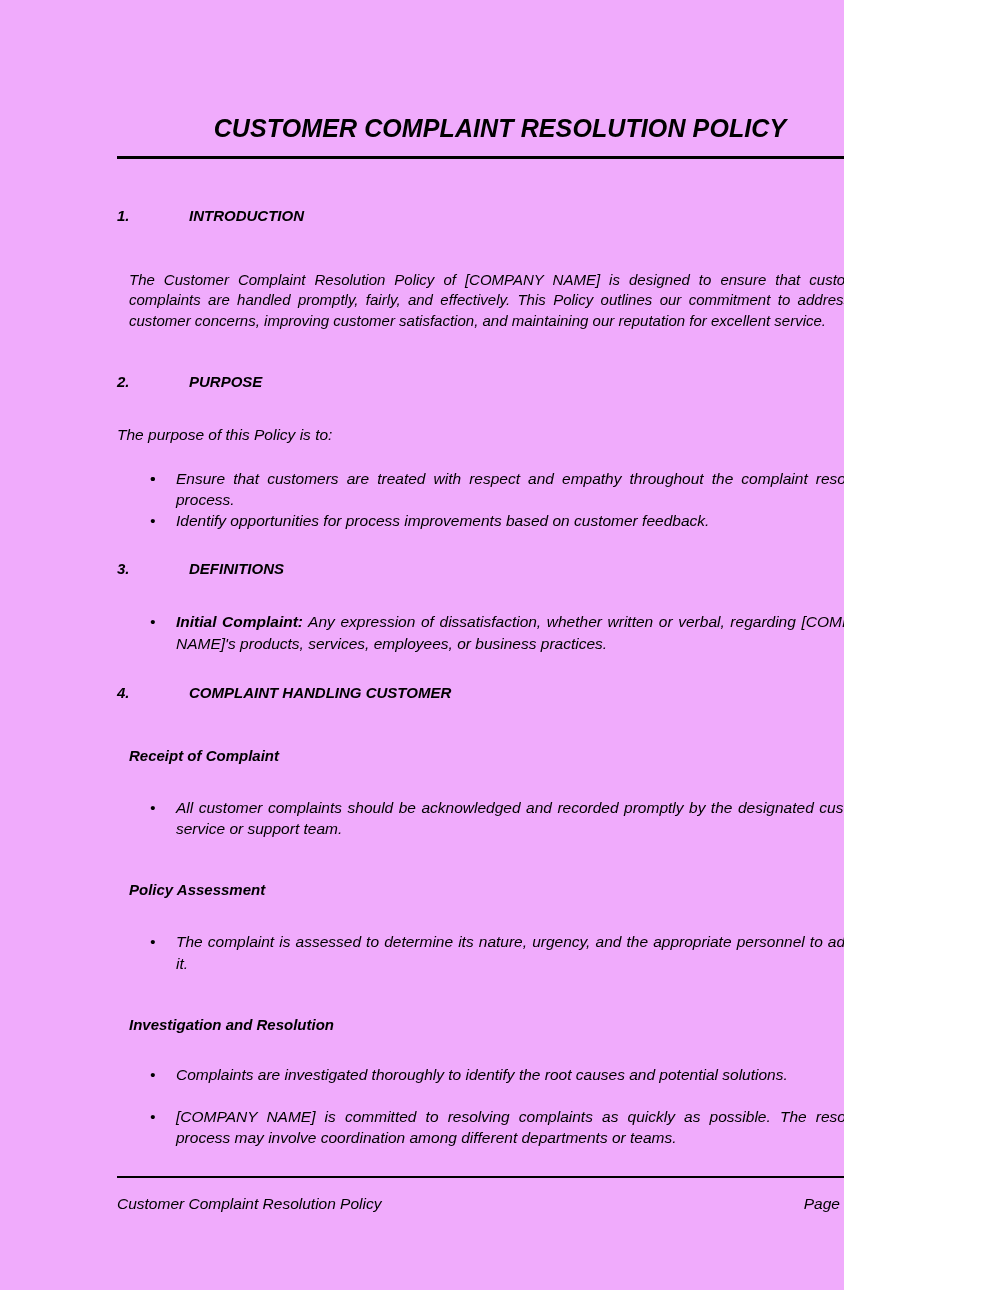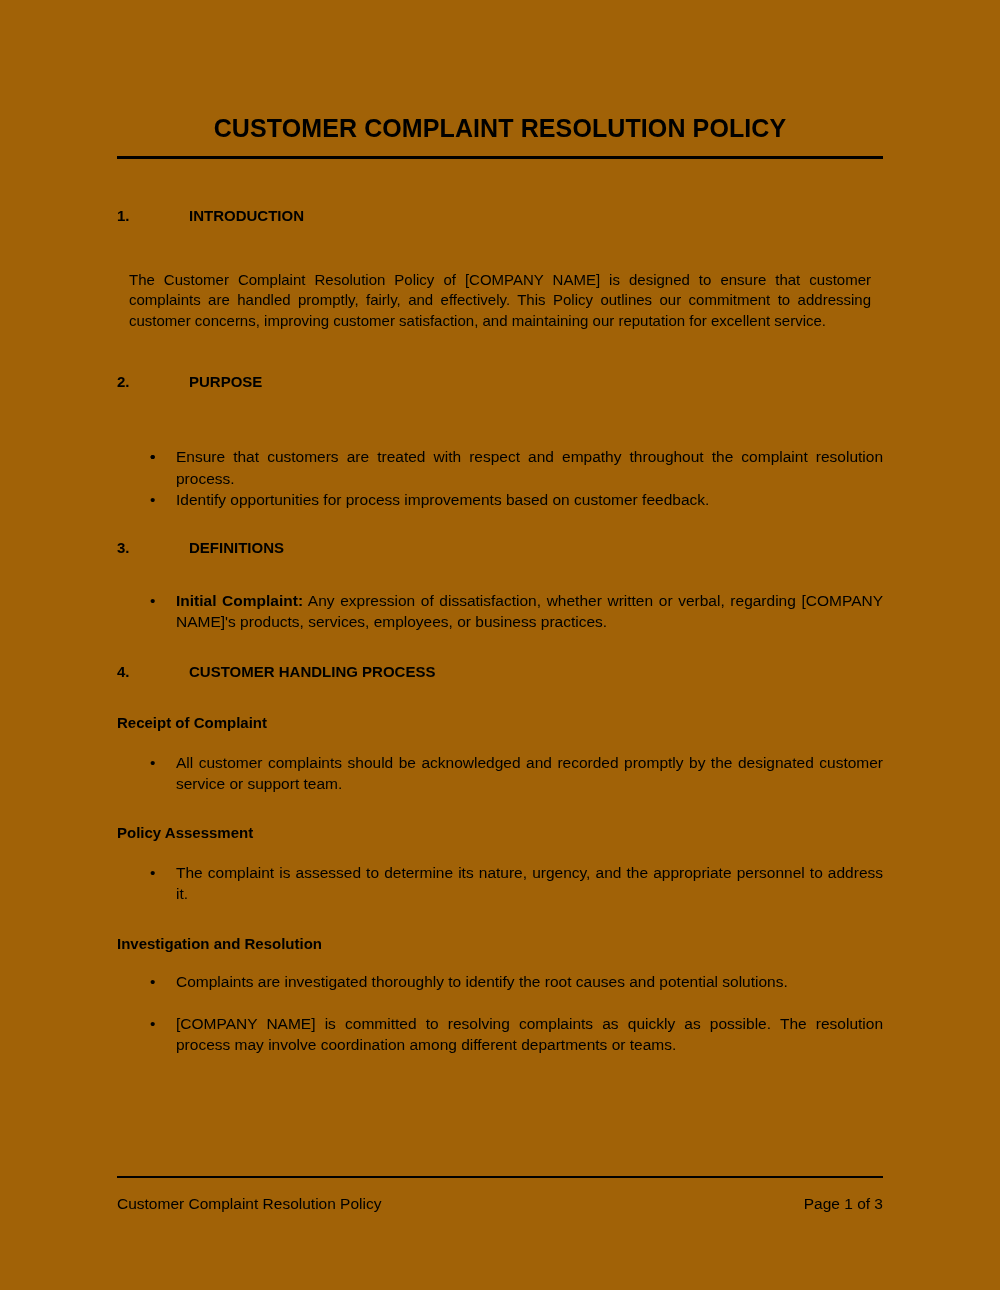--- a/index.html
+++ b/index.html
@@ -6,25 +6,26 @@
     margin: 0;
     padding: 0;
     background: #ffffff;
   }
   body {
     font-family: "Liberation Sans", sans-serif;
     color: #000000;
   }
   .page {
     position: relative;
-    width: 1000px;
+    width: 844px;
     height: 1290px;
-    background: #a16207;
+    background: #f0abfc;
     box-sizing: border-box;
     overflow: hidden;
+    font-style: italic;
   }
   .content {
     position: absolute;
     left: 117px;
     top: 0;
     width: 766px;
   }
 
   
   .doc-title {
@@ -70,21 +71,21 @@
     font-size: 15.5px;
     line-height: 1.37;
     text-align: left;
     margin: 0;
   }
 
   
   .sub-head {
     font-size: 15px;
     font-weight: bold;
-    margin: 0;
+    margin: 12px;
   }
 
   
   ul.bullets {
     list-style: none;
     margin: 0;
     padding: 0;
   }
   ul.bullets > li {
     position: relative;
@@ -161,20 +162,21 @@
 
     <div class="sp-30"></div>
 
     <div class="section-head">
       <span class="section-num">2.</span>
       <span class="section-title">PURPOSE</span>
     </div>
 
     <div class="sp-34"></div>
 
+    <p class="para-left">The purpose of this Policy is to:</p>
 
     <div class="sp-22"></div>
 
     <ul class="bullets">
       <li>
         <span class="dot">•</span>
       </li>
       <li>
         <span class="dot">•</span>
         <span>Ensure that customers are treated with respect and empathy throughout the complaint resolution process.</span>
@@ -198,21 +200,21 @@
       <li>
         <span class="dot">•</span>
         <span class="lead-in">Initial Complaint:</span><span> Any expression of dissatisfaction, whether written or verbal, regarding [COMPANY NAME]'s products, services, employees, or business practices.</span>
       </li>
     </ul>
 
     <div class="sp-30"></div>
 
     <div class="section-head">
       <span class="section-num">4.</span>
-      <span class="section-title">CUSTOMER HANDLING PROCESS</span>
+      <span class="section-title">COMPLAINT HANDLING CUSTOMER</span>
     </div>
 
     <div class="sp-34"></div>
 
     <p class="sub-head">Receipt of Complaint</p>
 
     <div class="sp-21"></div>
 
     <ul class="bullets">
       <li>

